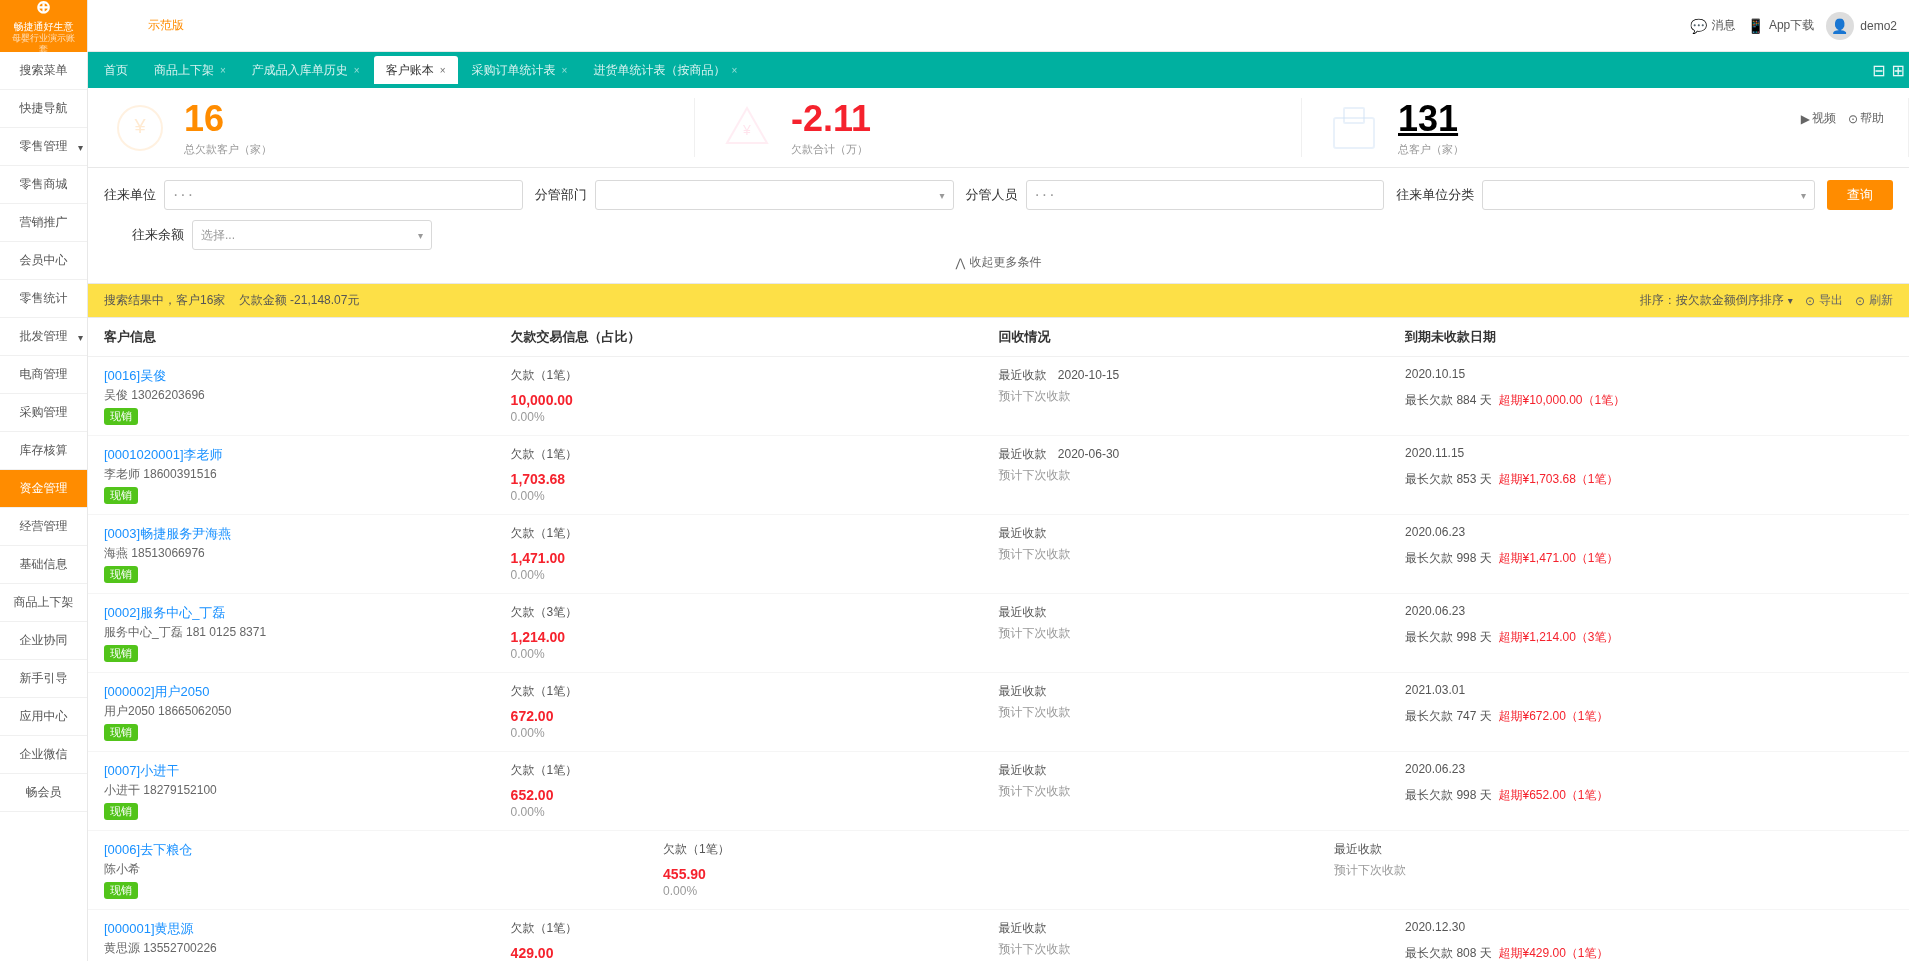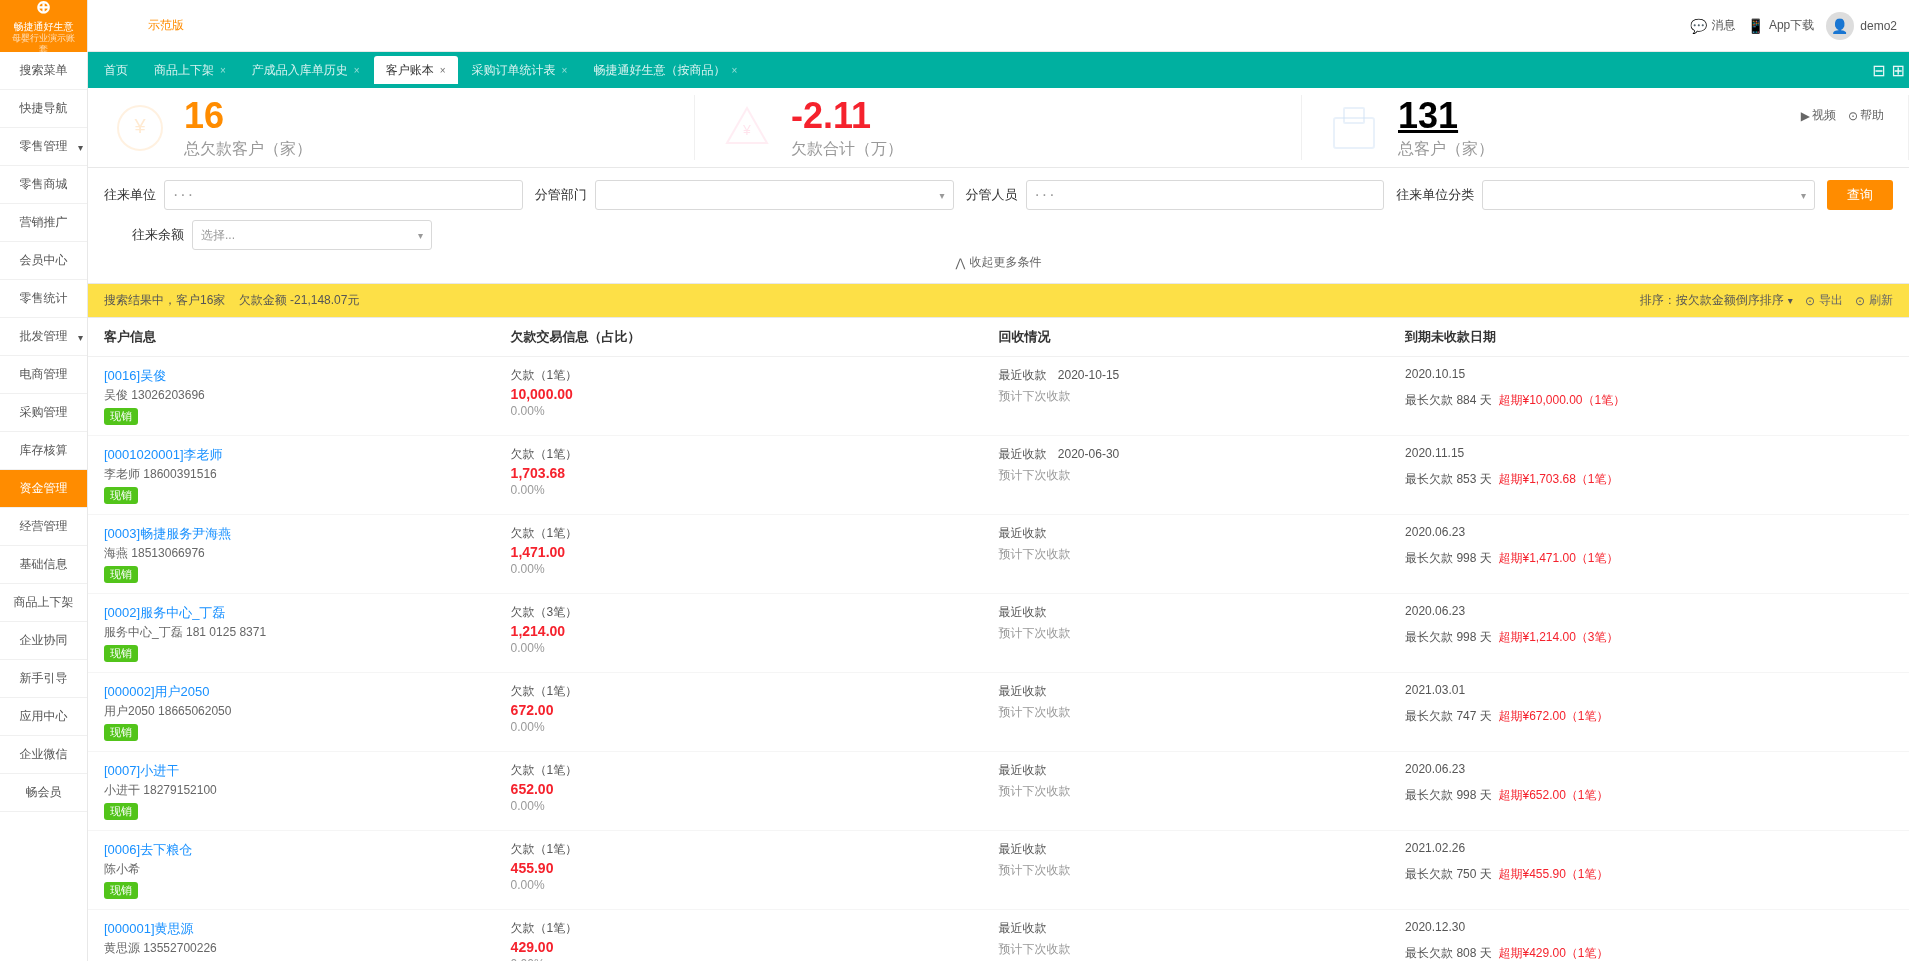--- a/index.html
+++ b/index.html
@@ -36,21 +36,21 @@
     .stat-item { flex: 1; display: flex; align-items: center; padding: 0 24px; gap: 16px; border-right: 1px solid #f0f0f0; }
     .stat-icon { width: 56px; height: 56px; opacity: 0.3; display: flex; align-items: center; justify-content: center; font-size: 40px; }
     .stat-icon.orange { color: #ff8c00; }
     .stat-icon.pink { color: #ff6b9d; }
     .stat-icon.blue { color: #4a90d9; }
     .stat-info { display: flex; flex-direction: column; }
     .stat-number { font-size: 36px; font-weight: bold; }
     .stat-number.red { color: #f5222d; }
     .stat-number.orange { color: #ff8c00; }
     .stat-number.black { color: #000; text-decoration: underline; }
-    .stat-label { font-size: 16px; color: #999; margin-top: 2px; }
+    .stat-label { font-size: 11px; color: #999; margin-top: 2px; }
     .stat-actions { margin-left: auto; display: flex; gap: 12px; font-size: 12px; color: #666; align-self: flex-start; padding-top: 12px; }
     
     
     .filter-area { background: #fff; padding: 12px 16px; border-bottom: 1px solid #e8e8e8; }
     .filter-row { display: flex; align-items: center; gap: 12px; margin-bottom: 10px; }
     .filter-item { display: flex; align-items: center; gap: 8px; flex: 1; }
     .filter-label { color: #333; font-size: 13px; white-space: nowrap; }
     .filter-input { flex: 1; height: 30px; border: 1px solid #d9d9d9; border-radius: 3px; padding: 0 8px; font-size: 12px; display: flex; align-items: center; justify-content: space-between; cursor: pointer; background: #fff; }
     .filter-dots { color: #999; font-size: 16px; letter-spacing: 2px; }
     .filter-select { flex: 1; height: 30px; border: 1px solid #d9d9d9; border-radius: 3px; padding: 0 8px; font-size: 12px; display: flex; align-items: center; justify-content: space-between; cursor: pointer; background: #fff; }
@@ -76,21 +76,21 @@
     
     .table-row { display: flex; padding: 10px 16px; border-bottom: 1px solid #f5f5f5; align-items: flex-start; background: #fff; }
     
     .customer-info { flex: 2.5; }
     .customer-name { color: #1890ff; font-size: 13px; cursor: pointer; }
     .customer-contact { color: #666; font-size: 12px; margin-top: 2px; }
     .customer-tag { display: inline-block; background: #52c41a; color: #fff; font-size: 11px; padding: 1px 6px; border-radius: 3px; margin-top: 4px; }
     
     .debt-info { flex: 3; }
     .debt-count { font-size: 12px; color: #555; }
-    .debt-amount { color: #f5222d; font-size: 14px; font-weight: bold; margin-top: 2px; }
+    .debt-amount { color: #f5222d; font-size: 14px; font-weight: bold; margin-top: 8px; }
     .debt-ratio { color: #999; font-size: 12px; margin-top: 2px; }
     
     .collection-info { flex: 2.5; }
     .collection-label { font-size: 12px; color: #555; }
     .collection-next { font-size: 12px; color: #999; margin-top: 4px; }
     
     .overdue-info { flex: 3; }
     .overdue-date { font-size: 12px; color: #555; }
     .overdue-days { font-size: 12px; color: #555; margin-top: 11px; }
     .overdue-link { color: #f5222d; text-decoration: none; cursor: pointer; }
@@ -168,21 +168,21 @@
         </div>
         <div class="tab active">
           <span>客户账本</span>
           <span class="tab-close">×</span>
         </div>
         <div class="tab">
           <span>采购订单统计表</span>
           <span class="tab-close">×</span>
         </div>
         <div class="tab">
-          <span>畅捷通好生意（按商品）</span>
+          <span>进货单统计表（按商品）</span>
           <span class="tab-close">×</span>
         </div>
       </div>
     <div class="tabs-actions">
       <span style="font-size:16px;cursor:pointer;color:rgba(255,255,255,0.9);">⊟</span>
       <span style="font-size:16px;cursor:pointer;color:rgba(255,255,255,0.9);">⊞</span>
     </div>
   </div>
 
   <div class="content">
@@ -472,26 +472,20 @@
         <div class="debt-amount">455.90</div>
         <div class="debt-ratio">0.00%</div>
       </div>
       <div class="collection-info col-collection">
         <div class="collection-label">
           <span>最近收款</span>
           
         </div>
         <div class="collection-next">预计下次收款</div>
       </div>
-      <div class="overdue-info col-overdue">
-        <div class="overdue-date">2021.02.26</div>
-        <div class="overdue-days">
-          最长欠款 750 天 &nbsp;<span class="overdue-link">超期¥455.90（1笔）</span>
-        </div>
-      </div>
     </div>
           <div class="table-row">
       <div class="customer-info col-customer">
         <div class="customer-name">[000001]黄思源</div>
         <div class="customer-contact">黄思源  13552700226</div>
 
       </div>
       <div class="debt-info col-debt">
         <div class="debt-count">欠款（1笔）</div>
         <div class="debt-amount">429.00</div>

